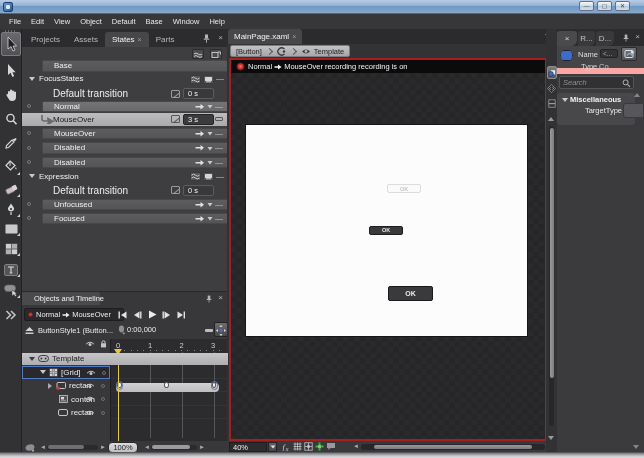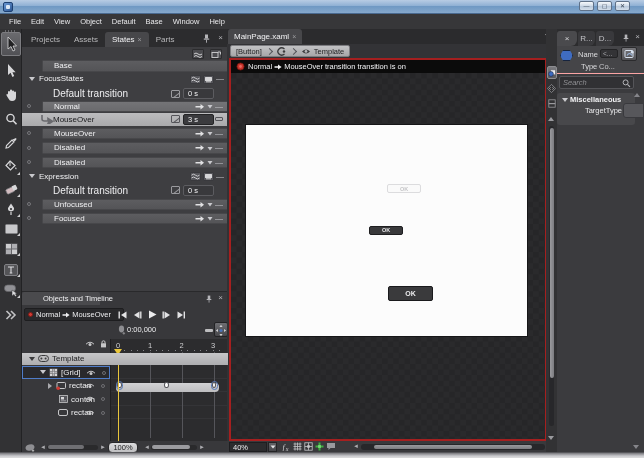--- a/index.html
+++ b/index.html
@@ -54,21 +54,21 @@
 .time-field{position:absolute;left:161px;top:0;width:31px;height:11px;border:1px solid #5c5c60;border-radius:2px;background:#39393c;font-size:7.5px;color:#efeff1;line-height:10px;padding-left:4px}
 .selrow{position:absolute;left:0;width:206px;height:12.5px;background:linear-gradient(#bcbcbe,#aaaaac);display:flex;align-items:center}
 .selrow .slabel{color:#19191b;padding-left:31px}
 .statedot{position:absolute;left:5px;width:4px;height:4px;border:1px solid #77777b;border-radius:50%}
 .rowicons{position:absolute;right:4px;top:1.5px;display:flex;align-items:center;gap:2px}
 .minus{color:#c9c9cd;font-size:8px;line-height:8px}
 .gbox{width:11px;height:9px;background:#55555a;border:1px solid #39393d;border-radius:1px;display:flex;align-items:center;justify-content:center}
 
 
 #objpanel{left:0;top:262px;width:206px;height:161px;background:#38383b;border-top:1px solid #29292b}
-.obj-tab{position:absolute;left:0;top:0;width:78px;height:13px;background:#4a4a4d;border-radius:2px 2px 0 0;font-size:7.5px;color:#f0f0f2;line-height:13px;padding-left:21px;white-space:nowrap}
+.obj-tab{position:absolute;left:0;top:0;width:78px;height:13px;background:#4a4a4d;border-radius:2px 2px 0 0;font-size:7.5px;color:#f0f0f2;line-height:13px;padding-left:12px;white-space:nowrap}
 .combo{position:absolute;left:2px;top:16px;width:100px;height:13px;background:#29292b;border:1px solid #1d1d1f;border-radius:2px;display:flex;align-items:center}
 .reddot{width:5px;height:5px;border-radius:50%;background:#d23b33;border:1px solid #7e1b16;margin:0 3px 0 3px}
 .combo .cl{font-size:7.5px;color:#ececee;white-space:nowrap;display:flex;align-items:center;gap:2px}
 .pbtns{position:absolute;left:96px;top:16px;width:68px;height:13px;display:flex;align-items:center;justify-content:space-between}
 .scoperow{position:absolute;left:2px;top:32px;width:200px;height:13px;display:flex;align-items:center}
 .scoperow .sc{font-size:7.5px;color:#e9e9eb;margin-left:3px;white-space:nowrap}
 .timecode{position:absolute;left:105px;top:33px;font-size:7.5px;color:#eaeaec;white-space:nowrap}
 .dashes{position:absolute;left:183px;top:37px;width:8px;height:3px;background:#bdbdbf;border-radius:1px}
 .movepad{position:absolute;left:192px;top:30px;width:14px;height:15px;background:linear-gradient(#6e6e72,#47474b);border:1px solid #232325;border-radius:2px}
 .eyehead{position:absolute;left:63px;top:49px}
@@ -131,21 +131,21 @@
 .vbtn.active{background:linear-gradient(#7b7b7f,#58585c);border:1px solid #8d8d91;border-radius:2px}
 .vsb-track{position:absolute;left:3px;top:97px;width:5px;height:300px;background:#27272a;border-radius:2.5px}
 .vsb-thumb{position:absolute;left:0.5px;top:2px;width:4px;height:250px;background:linear-gradient(90deg,#9a9a9e,#7c7c80);border-radius:2px}
 
 
 #rightpanel{left:557px;top:29px;width:87px;height:423px;background:#3b3b3e}
 #rp-tabs{left:0;top:0;width:87px;height:17px;background:#2c2c2e}
 .rtab{position:absolute;top:2px;height:15px;font-size:8px;color:#c3c3c7;line-height:15px;text-align:center;border-radius:3px 3px 6px 0}
 .rtab.active{background:#4a4a4d;color:#d9d9db}
 .rtab.idle{background:#39393c}
-#rp-head{left:0;top:17px;width:87px;height:28px;background:#454548;border-bottom:1px solid #fca5a5}
+#rp-head{left:0;top:17px;width:87px;height:28px;background:#454548;border-bottom:6px solid #fca5a5}
 .hexicon{position:absolute;left:3px;top:4px;width:13px;height:11px;background:#3f6cc2;border:1px solid #16243f;border-radius:2px;clip-path:polygon(25% 0,75% 0,100% 50%,75% 100%,25% 100%,0 50%)}
 .rp-lab{position:absolute;font-size:7.5px;color:#dcdcde;white-space:nowrap}
 .namefield{position:absolute;left:43px;top:3px;width:18px;height:9px;background:#333336;border:1px solid #232325;border-radius:2px;font-size:6.5px;color:#a9a9ad;line-height:8px;padding-left:2px}
 .advbtn{position:absolute;left:64px;top:1px;width:16px;height:14px;background:linear-gradient(#77777b,#515155);border:1px solid #2b2b2d;border-radius:2px;display:flex;align-items:center;justify-content:center}
 #searchbox{left:2px;top:47px;width:75px;height:13px;background:#313134;border:1px solid #555559;border-radius:2px}
 #searchbox input{position:absolute;left:3px;top:0;width:58px;height:11px;background:transparent;border:none;outline:none;font-family:"Liberation Sans",sans-serif;font-size:7.5px;font-style:italic;color:#cfcfd1}
 #searchbox input::placeholder{color:#8e8e92}
 #miscbox{left:0;top:64px;width:78px;height:32px;background:#48484b;border-radius:3px}
 .misc-head{position:absolute;left:5px;top:2px;display:flex;align-items:center;gap:2px}
 .misc-head .mh{font-size:7.5px;font-weight:bold;color:#f2f2f4}
@@ -502,20 +502,27 @@
         <svg width="9" height="8" viewBox="0 0 9 8">
             <rect x="0.5" y="0.5" width="1.4" height="7" fill="#e2e2e4"></rect>
             <path d="M2.5 0.5 L8 4 L2.5 7.5 Z" fill="#e2e2e4"></path>
           </svg>
         <svg width="9" height="8" viewBox="0 0 9 8">
             <path d="M0.5 0.5 L6 4 L0.5 7.5 Z" fill="#e2e2e4"></path>
             <rect x="6.6" y="0.5" width="1.4" height="7" fill="#e2e2e4"></rect>
           </svg>
       </div>
 
+      <div class="scoperow">
+        <svg width="11" height="9" viewBox="0 0 11 9">
+            <path d="M1.5 5 L5.5 1 L9.5 5 Z" fill="#d6d6d8"></path>
+            <rect x="1.5" y="6.5" width="8" height="1.4" fill="#d6d6d8"></rect>
+          </svg>
+        <span class="sc">ButtonStyle1 (Button...</span>
+      </div>
       <svg width="8" height="10" viewBox="0 0 8 10" style="position:absolute;left:96px;top:33px">
           <ellipse cx="3.5" cy="4" rx="2.6" ry="3.4" fill="#8e8e92"></ellipse>
           <path d="M5.8 7 L5.8 9.6 M4.5 8.3 L7.1 8.3" stroke="#8e8e92" stroke-width="0.9"></path>
         </svg>
       <span class="timecode">0:00,000</span>
       <i class="dashes"></i>
       <div class="movepad">
         <svg width="12" height="13" viewBox="0 0 12 13" style="margin:0.5px auto">
             <path d="M6 0.8 L7.6 3 L4.4 3 Z M6 12.2 L7.6 10 L4.4 10 Z M0.8 6.5 L3 4.9 L3 8.1 Z M11.2 6.5 L9 4.9 L9 8.1 Z" fill="#cfcfd1"></path>
             <circle cx="6" cy="6.5" r="1.6" fill="#4a72b8"></circle>
@@ -686,21 +693,21 @@
         <svg width="9" height="9" viewBox="0 0 9 9" style="margin:0 3px 0 5px">
             <circle cx="4.5" cy="4.5" r="3.6" fill="#c8342c" stroke="#6e150f" stroke-width="0.8"></circle>
             <circle cx="4.5" cy="4.5" r="1.4" fill="#e8675f"></circle>
           </svg>
         <span class="btxt">
           <span>Normal</span>
           <svg width="8" height="6" viewBox="0 0 8 6">
               <path d="M0.5 2.2 L4 2.2 L4 0.4 L7.6 3 L4 5.6 L4 3.8 L0.5 3.8 Z" fill="#f2f2f4"></path>
             </svg>
           <span>MouseOver</span>
-          <span>transition transition is on</span>
+          <span>recording recording is on</span>
         </span>
       </div>
       <div id="checker"></div>
       <div id="canvas">
         <div class="okbtn light" style="left:141px;top:59px;width:34px;height:9px">
             <span>OK</span>
           </div>
         <div class="okbtn dark" style="left:123px;top:100.5px;width:34px;height:9px">
             <span>OK</span>
           </div>

